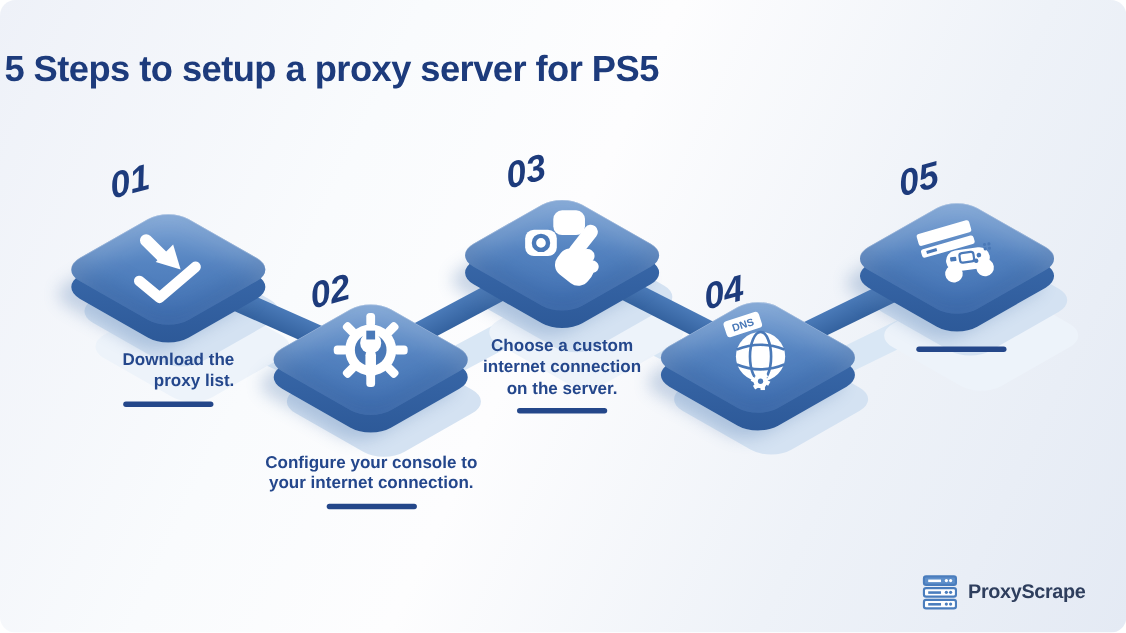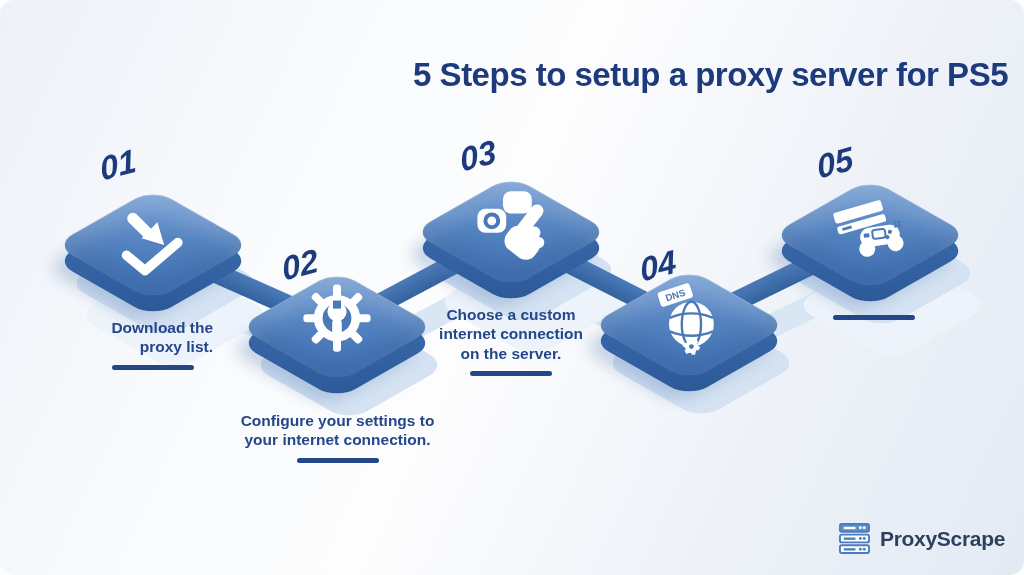--- a/index.html
+++ b/index.html
@@ -4,22 +4,22 @@
 <style>
   html,body{margin:0;padding:0;background:#ffffff;}
   .stage{
     position:relative;width:1024px;height:575px;overflow:hidden;
     font-family:"Liberation Sans",sans-serif;
     background:
       linear-gradient(115deg,#eef1f8 0%,#f9fbfd 30%,#fdfdfe 48%,#eef2f8 74%,#e4eaf4 100%);
     border-radius:14px;
   }
   .title{
-    position:absolute;left:0;right:0;top:40px;text-align:right;
-    font-size:33px;font-weight:800;letter-spacing:-0.5px;color:#1d3b7c;margin:16px;
+    position:absolute;left:0;right:0;top:40px;text-align:left;
+    font-size:33px;font-weight:800;letter-spacing:-0.5px;color:#1d3b7c;margin:4px;
   }
   
   .echo,.echo2{position:absolute;width:140px;height:140px;border-radius:26px;z-index:1;}
   .echo{background:#d4e2f2;transform:scaleY(0.57) rotate(45deg);}
   .echo2{background:#edf3fa;transform:scaleY(0.57) rotate(45deg);}
   .echo-bar{position:absolute;height:24px;border-radius:12px;background:#d9e7f5;z-index:1;}
   
   .connector{position:absolute;height:20px;background:linear-gradient(#4a7ab8,#34629f);z-index:2;}
   
   .tile{position:absolute;width:140px;height:140px;z-index:3;}
@@ -47,21 +47,21 @@
     transform:rotate(-15deg) skewX(-6deg);
   }
   
   .caption{position:absolute;z-index:5;text-align:center;color:#24478c;
     font-size:15.5px;font-weight:700;line-height:1.25;}
   .caption p{margin:0;}
   .underline{width:82px;height:5px;border-radius:2.5px;background:#24478a;margin:8px auto 0;}
   
   .brand{position:absolute;left:838px;top:522px;display:flex;align-items:center;gap:9px;z-index:5;}
   .brand svg{width:33px;height:33px;display:block;}
-  .brand-name{font-size:21px;font-weight:800;color:#2e3e5d;letter-spacing:-0.3px;}
+  .brand-name{font-size:18px;font-weight:800;color:#2e3e5d;letter-spacing:-0.3px;}
   
   .t1{left:83px;top:175px;}  .t2{left:267px;top:257px;} .t3{left:441px;top:162px;}
   .t4{left:619px;top:255px;} .t5{left:800px;top:165px;}
   .e-t1{left:95px;top:213px;}  .e-t2{left:279px;top:295px;} .e-t3{left:453px;top:200px;}
   .e-t4{left:631px;top:293px;} .e-t5{left:812px;top:203px;}
   .e2-t1{left:105px;top:245px;} .e2-t3{left:463px;top:232px;} .e2-t5{left:822px;top:235px;}
   .c1{left:145px;top:276px;width:200px;transform:rotate(24deg);}
   .c2{left:325px;top:270px;width:198px;transform:rotate(-28deg);}
   .c3{left:500px;top:269px;width:200px;transform:rotate(27deg);}
   .c4{left:679px;top:270px;width:202px;transform:rotate(-26deg);}
@@ -141,21 +141,21 @@
         <g fill="#ffffff">
           <circle cx="50" cy="38" r="12"></circle>
           <rect x="44" y="46" width="12" height="32" rx="6"></rect>
         </g>
         <rect x="45" y="24" width="10" height="10" fill="#4a79b8"></rect>
       </svg>
     </div>
   </div>
   <div class="step-num n2">02</div>
   <div class="caption s2">
-    <p>Configure your settings to your internet connection.</p>
+    <p>Configure your console to your internet connection.</p>
     <div class="underline"></div>
   </div>
 
   <div class="tile t3">
     <div class="tile-depth"></div>
     <div class="tile-face"></div>
     <div class="tile-icon">
       <svg viewBox="0 0 100 100">
         <g fill="#ffffff">
           <rect x="40" y="6" width="36" height="28" rx="10"></rect>

